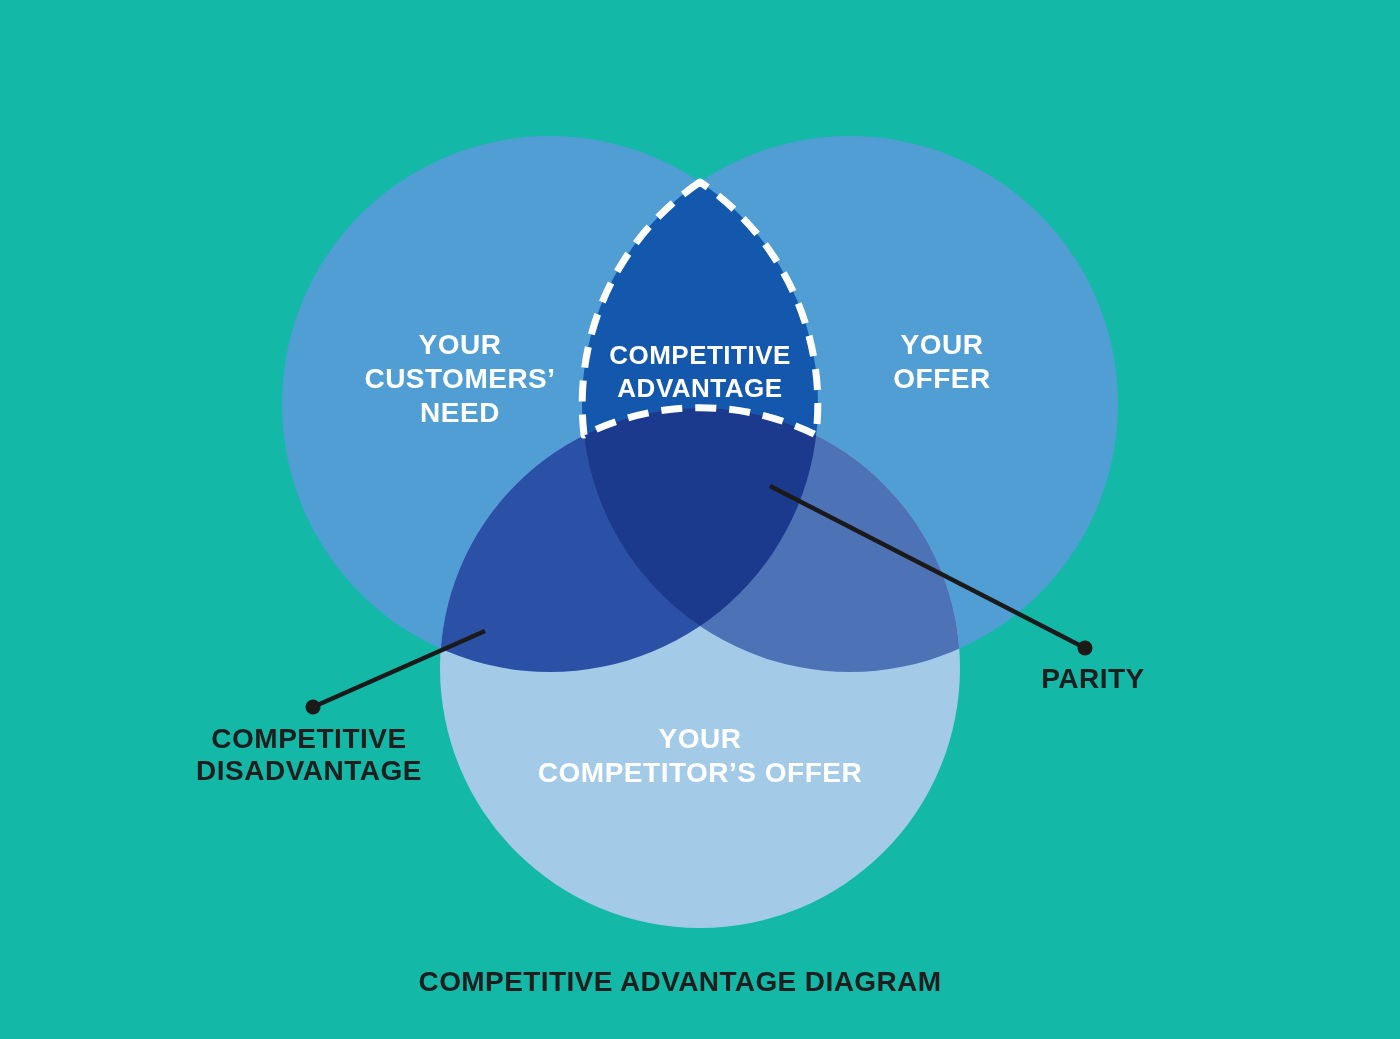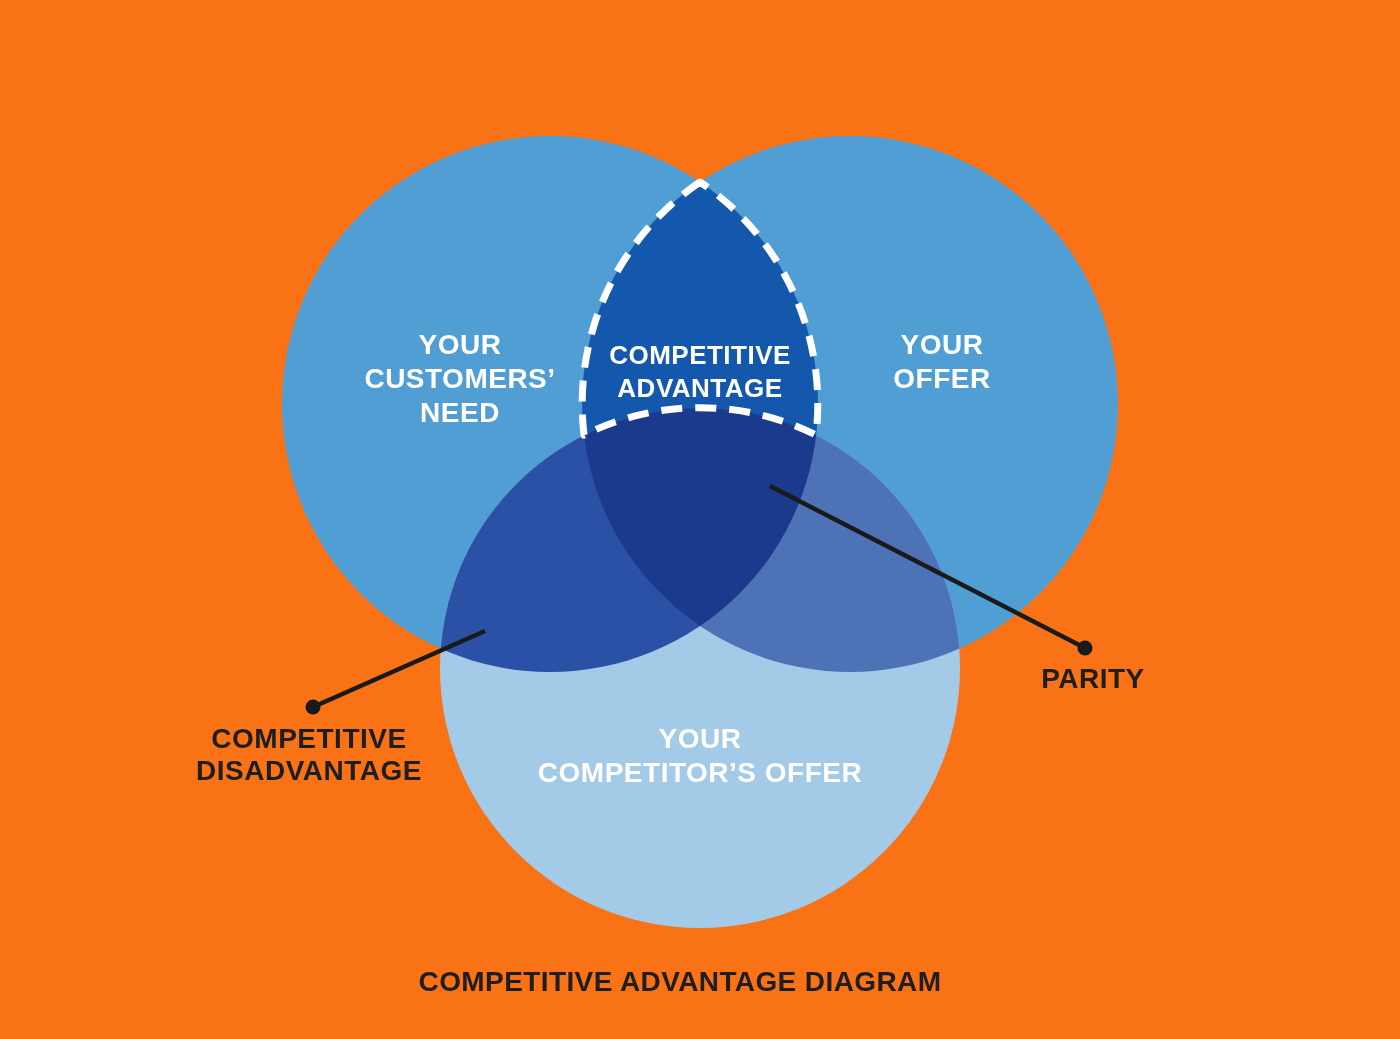--- a/index.html
+++ b/index.html
@@ -4,21 +4,21 @@
 <style>
   html, body {
     margin: 0;
     padding: 0;
     background: #ffffff;
   }
   .stage {
     position: relative;
     width: 1400px;
     height: 1039px;
-    background: #f97316;
+    background: #14b8a6;
     overflow: hidden;
   }
   svg { display: block; }
 
   .vlabel {
     font-family: "Liberation Sans", sans-serif;
     font-weight: 700;
     text-anchor: middle;
     letter-spacing: 0.5px;
     font-size: 28px;

